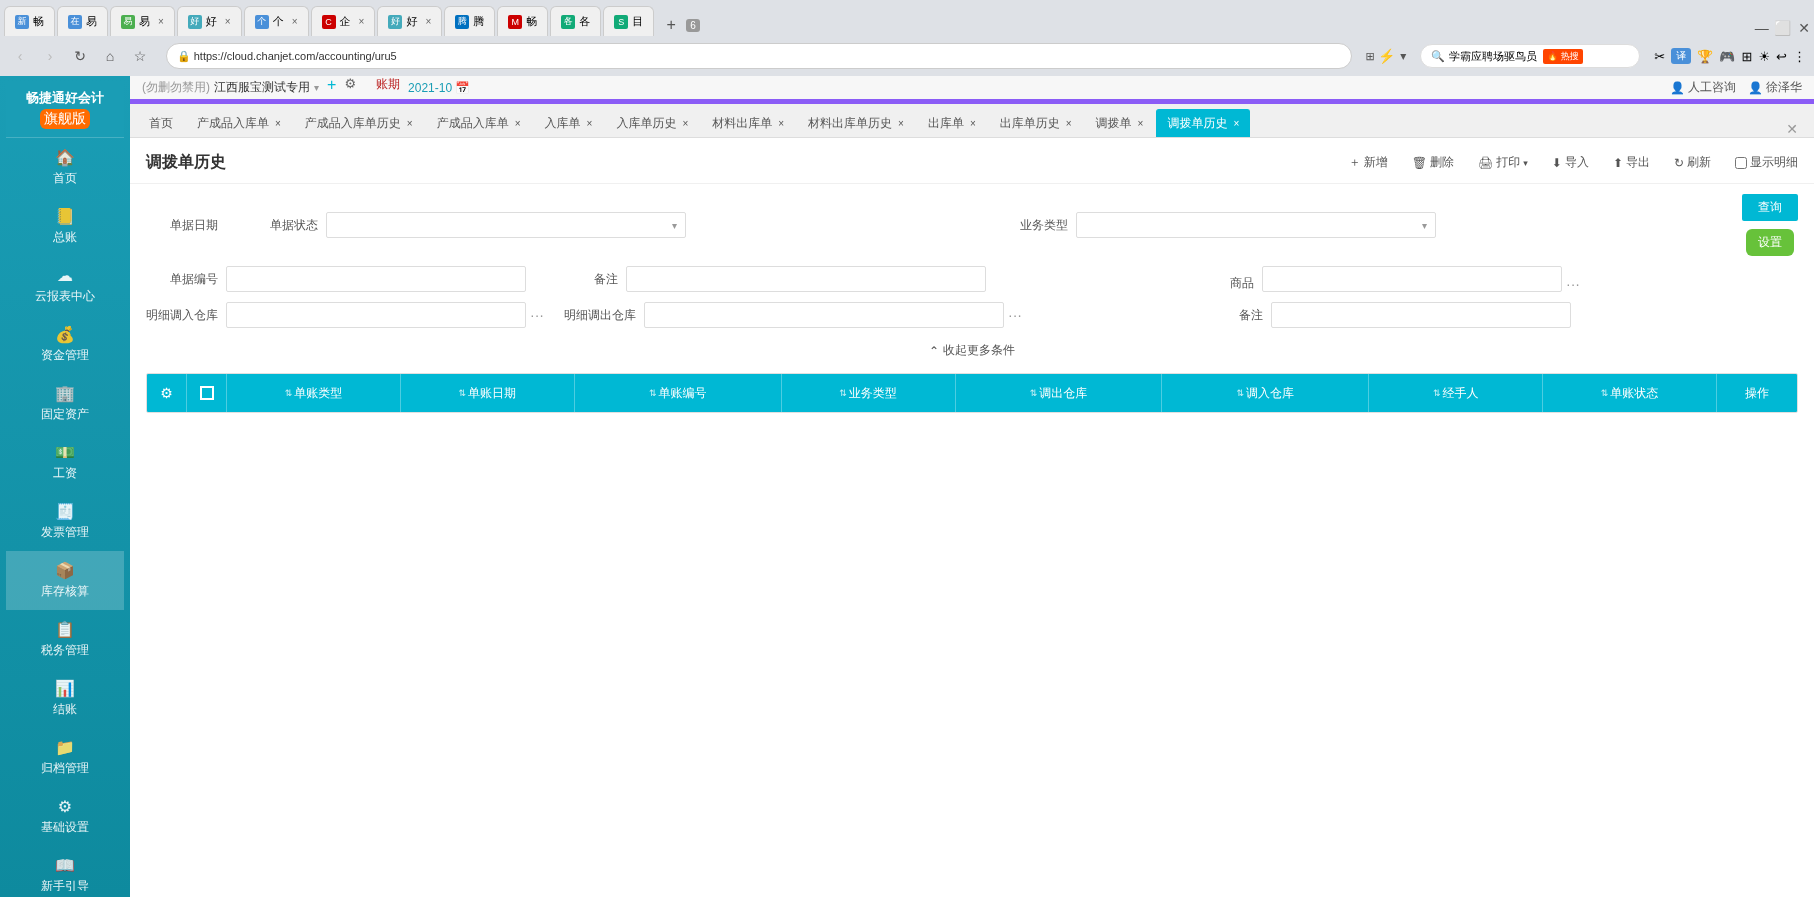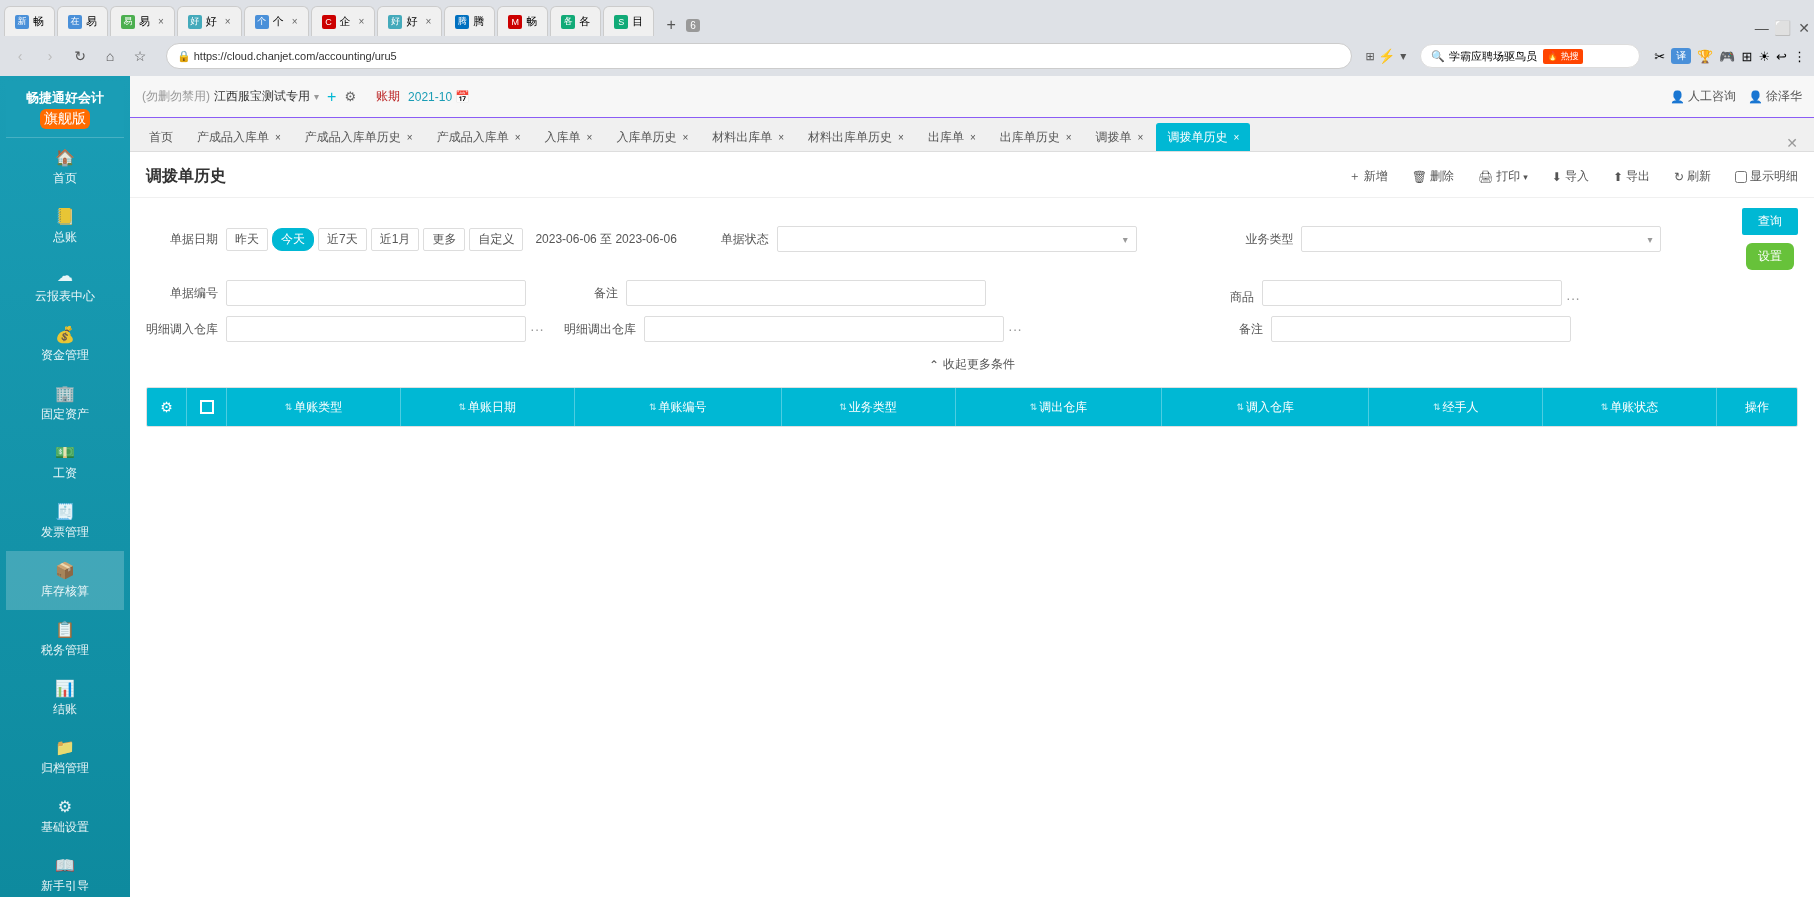--- a/index.html
+++ b/index.html
@@ -22,21 +22,21 @@
     .logo-badge { background: #ff6b00; color: #fff; font-size: 14px; padding: 1px 4px; border-radius: 6px; margin-top: 2px; }
     .sidebar-menu { width: 100%; flex: 1; overflow-y: auto; }
     .sidebar-item { display: flex; flex-direction: column; align-items: center; padding: 10px 4px; cursor: pointer; color: rgba(255,255,255,0.9); font-size: 12px; gap: 3px; transition: background 0.2s; }
     .sidebar-item.active { background: rgba(255,255,255,0.2); }
     .sidebar-icon { font-size: 16px; }
 
     
     .main-content { flex: 1; display: flex; flex-direction: column; background: #fff; overflow: hidden; }
 
     
-    .topbar { background: #f7f7f7; border-bottom: 1px solid #8b5cf6; height: 42px; display: flex; align-items: center; padding: 0 12px; gap: 8px; }
+    .topbar { background: #f7f7f7; border-bottom: 5px solid #8b5cf6; height: 28px; display: flex; padding: 0 12px; gap: 8px; }
     .company-selector { display: flex; align-items: center; gap: 4px; font-size: 12px; color: #555; cursor: pointer; }
     .company-name { color: #333; }
     .period-label { color: #b91c1c; margin-left: 12px; }
     .period-value { color: #1a9db5; cursor: pointer; display: flex; align-items: center; gap: 3px; }
     .topbar-right { margin-left: auto; display: flex; align-items: center; gap: 12px; font-size: 12px; color: #555; }
 
     
     .tabbar { background: #f0f0f0; border-bottom: 1px solid #ddd; height: 34px; display: flex; align-items: flex-end; padding: 0 8px; overflow: hidden; }
     .page-tab { display: flex; align-items: center; padding: 0 10px; height: 28px; font-size: 12px; cursor: pointer; color: #555; border: 1px solid transparent; border-bottom: none; margin-right: 2px; border-radius: 3px 3px 0 0; gap: 4px; white-space: nowrap; }
     .page-tab.active { background: #00b8d4; color: #fff; border-color: #00b8d4; }
@@ -384,29 +384,20 @@
             <input type="checkbox" style="width: 12px; height: 12px;">
             <span>显示明细</span>
           </div>
         </div>
       </div>
 
       <div class="filter-section">
 
         <div class="filter-row">
           <span class="filter-label">单据日期</span>
-          <div class="filter-date-btns">
-            <button class="date-btn">昨天</button>
-            <button class="date-btn active">今天</button>
-            <button class="date-btn">近7天</button>
-            <button class="date-btn">近1月</button>
-            <button class="date-btn">更多</button>
-            <button class="date-btn">自定义</button>
-            <span class="date-range">2023-06-06 至 2023-06-06</span>
-          </div>
           <div style="flex:1;margin-left:20px;display:flex;align-items:center;">
             <span class="filter-label">单据状态</span>
             <div class="filter-select" style="width:360px;">
               <span></span>
               <span class="caret-down">▾</span>
             </div>
           </div>
           <div style="flex:1;margin-left:20px;display:flex;align-items:center;">
             <span class="filter-label">业务类型</span>
             <div class="filter-select" style="width:360px;">

